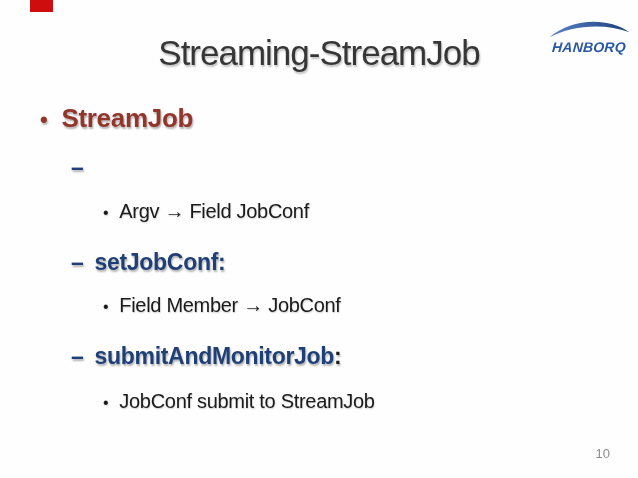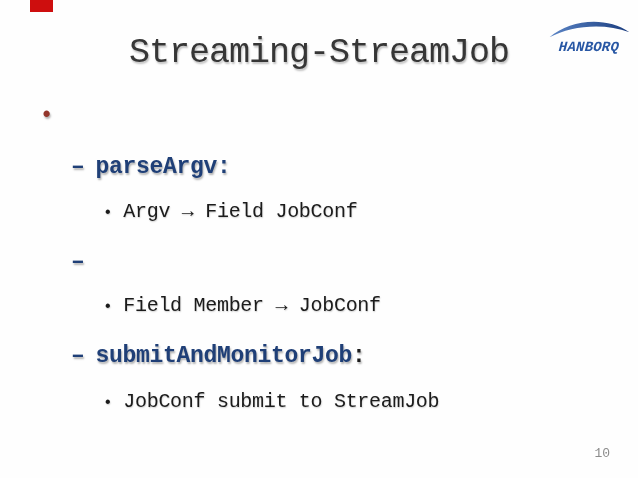--- a/index.html
+++ b/index.html
@@ -2,21 +2,21 @@
 <html><head>
 <meta charset="utf-8">
 <style>
   html, body { margin: 0; padding: 0; background: #ffffff; }
   .slide {
     position: relative;
     width: 638px;
     height: 478px;
     background: #fefefe;
     overflow: hidden;
-    font-family: Liberation Mono, monospace;
+    font-family: Liberation Sans, sans-serif;
   }
   .red-bar {
     position: absolute;
     left: 30px; top: 0;
     width: 23px; height: 12px;
     background: #ce0e0e;
   }
   .title {
     position: absolute;
     top: 33px; left: 0; right: 0;
@@ -104,35 +104,36 @@
           <stop offset="1" stop-color="#1a3c7e"></stop>
         </linearGradient>
       </defs>
       <path d="M4 27 C 28 6, 70 2, 97 21 C 68 10, 30 13, 4 27 Z" fill="url(#swoosh)"></path>
     </svg>
     <div class="logo-text">HANBORQ</div>
   </div>
 
   <div class="row l1 r1">
     <span class="marker">•</span>
+    <span>StreamJob</span>
   </div>
 
   <div class="row l2 r2">
     <span class="marker">–</span>
-    <span>parseArgv:</span>
     <span class="suffix"></span>
   </div>
 
   <div class="row l3 r3">
     <span class="marker">•</span>
     <span>Argv → Field JobConf</span>
   </div>
 
   <div class="row l2 r4">
     <span class="marker">–</span>
+    <span>setJobConf:</span>
     <span class="suffix"></span>
   </div>
 
   <div class="row l3 r5">
     <span class="marker">•</span>
     <span>Field Member → JobConf</span>
   </div>
 
   <div class="row l2 r6">
     <span class="marker">–</span>

